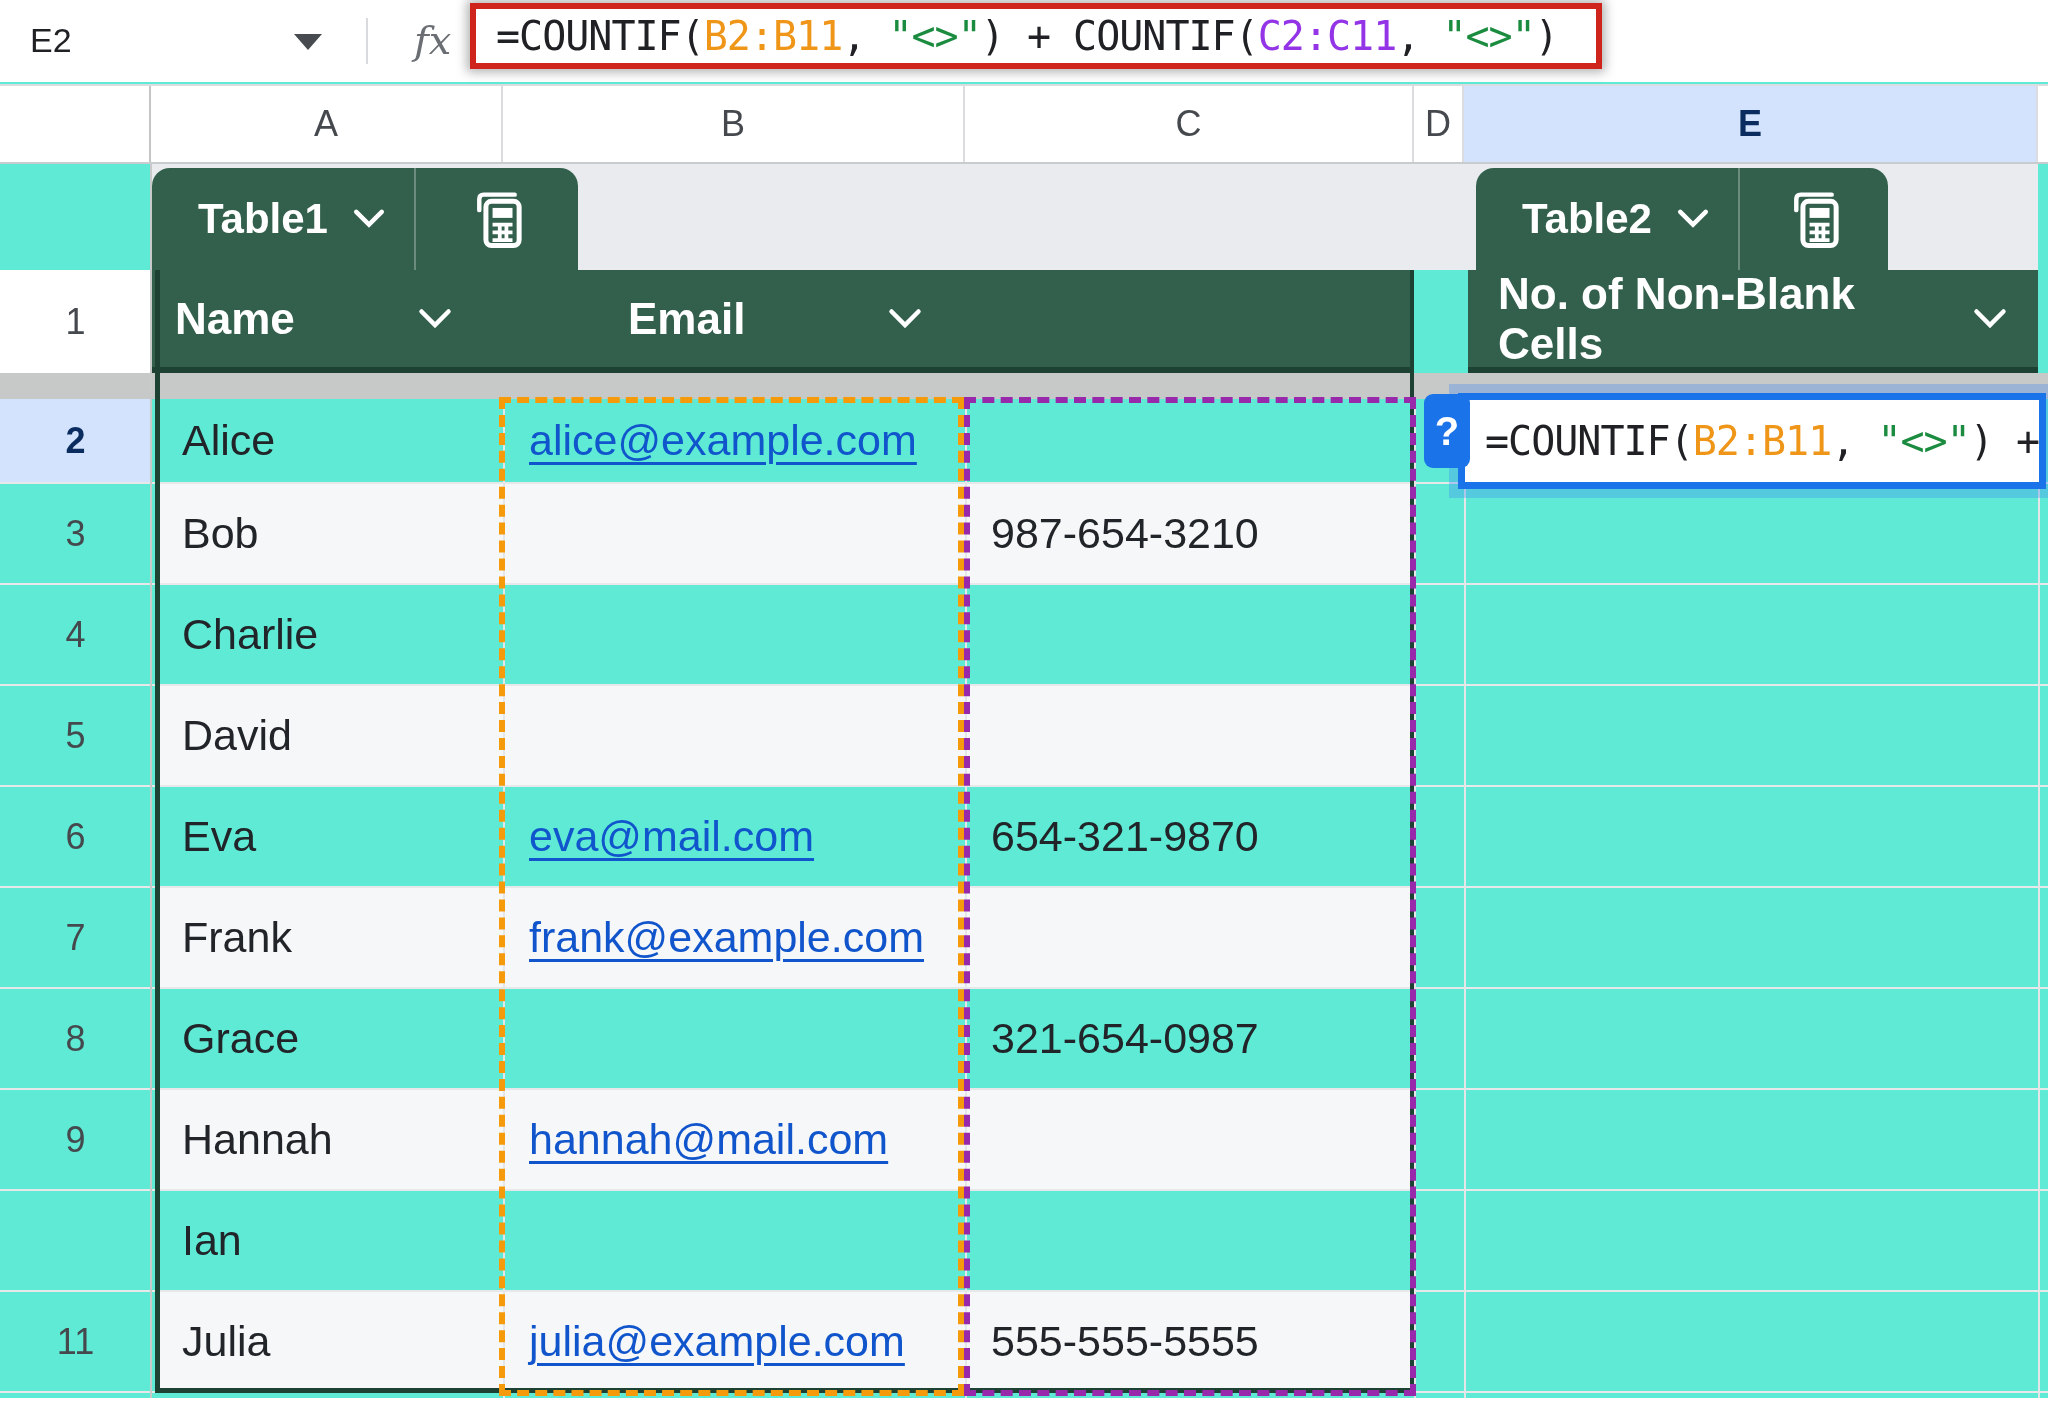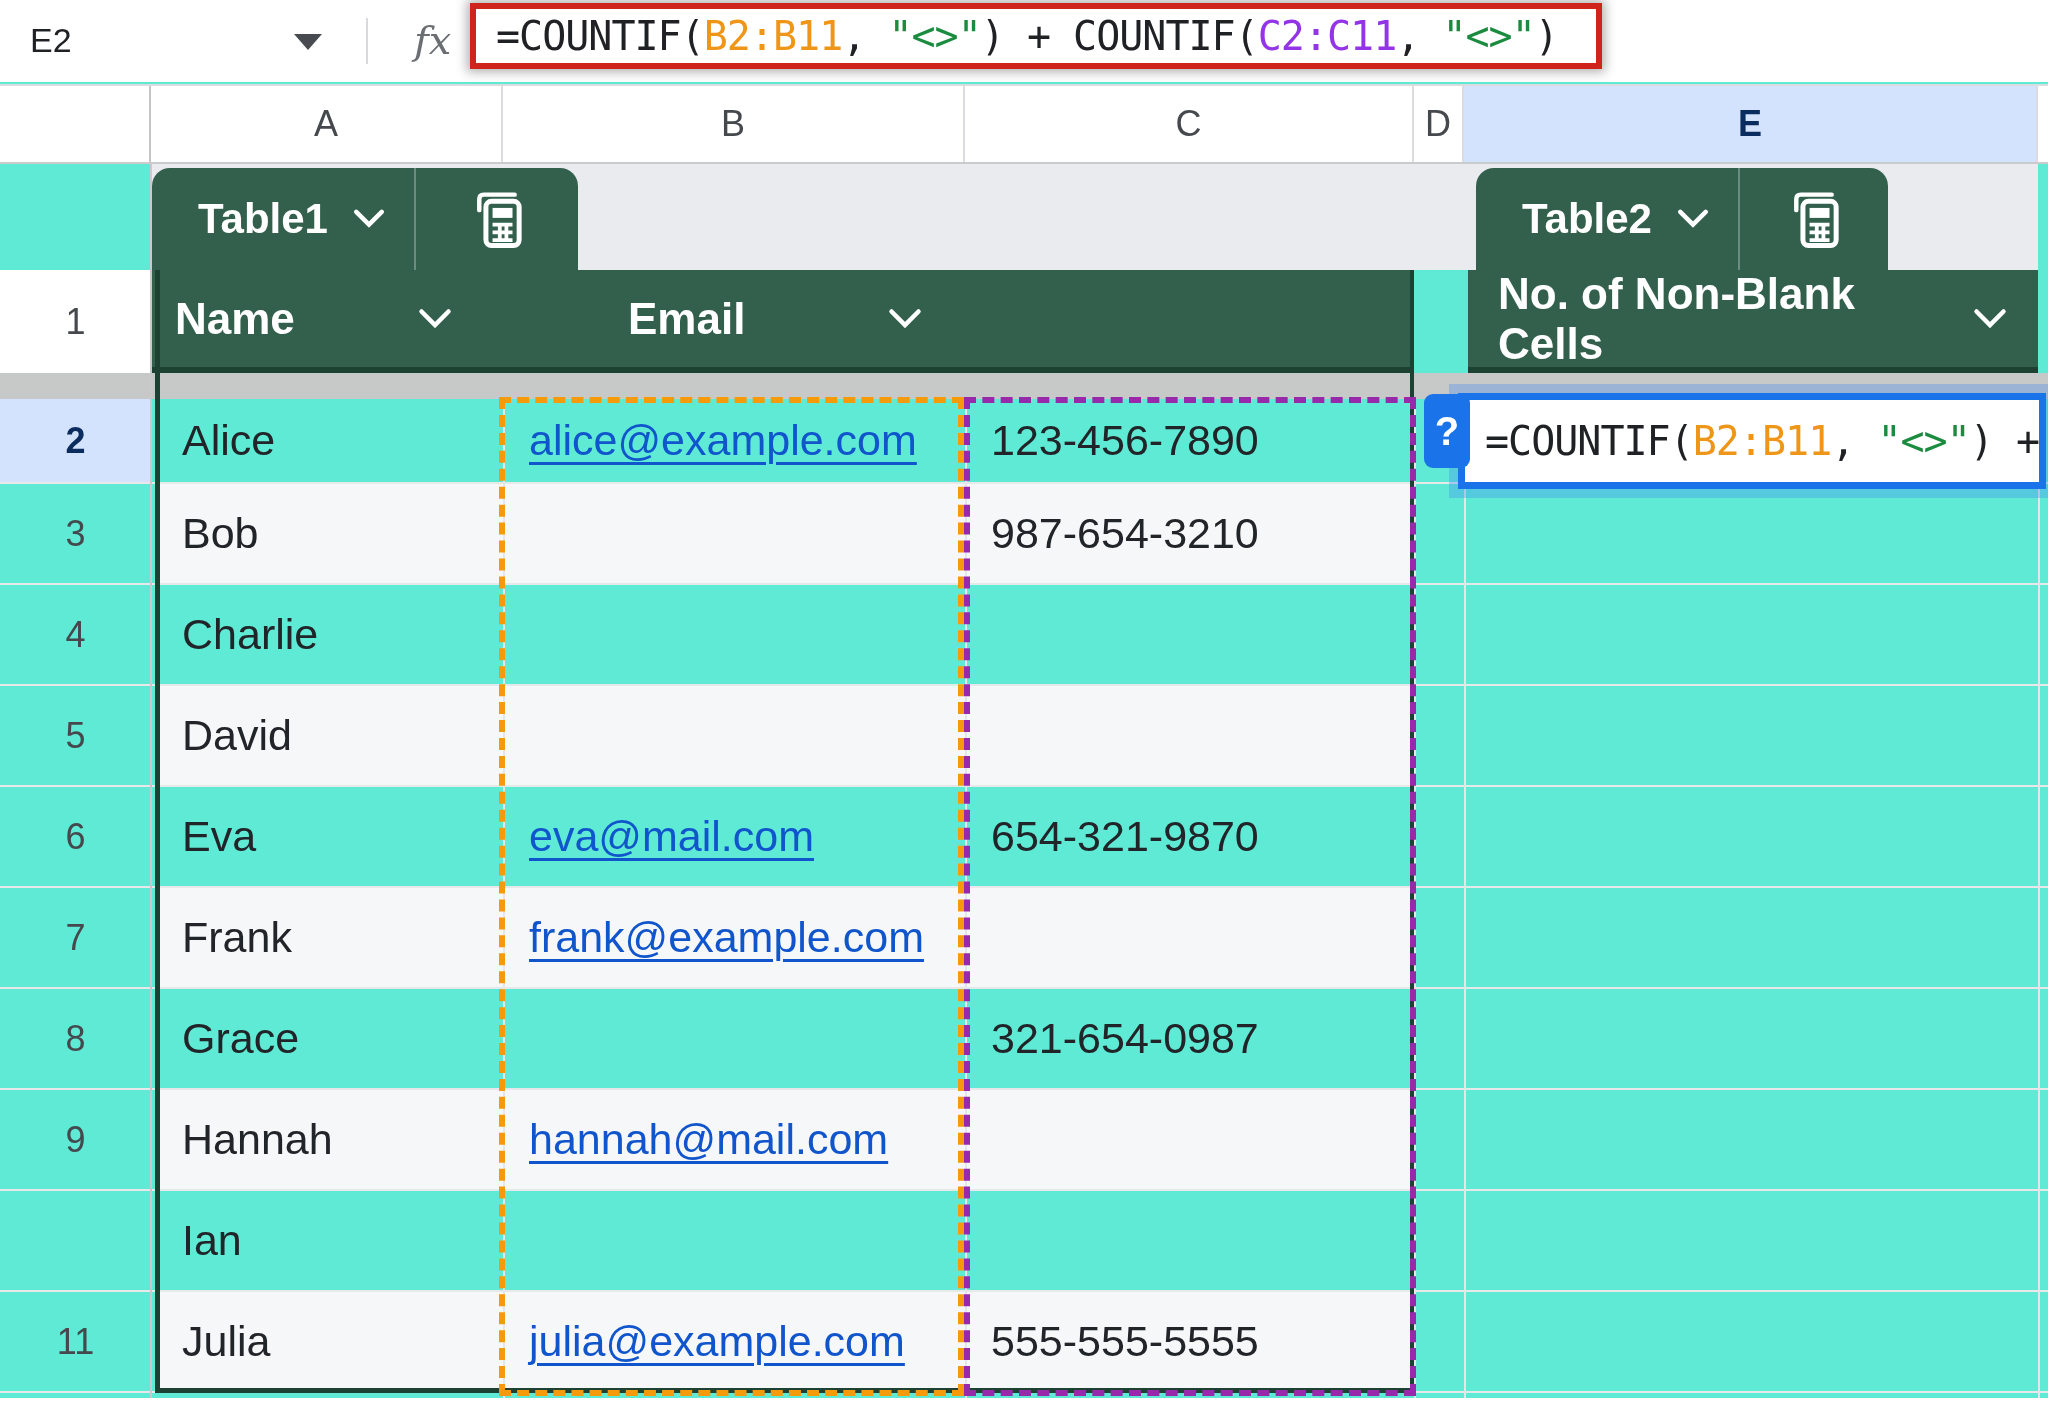--- a/index.html
+++ b/index.html
@@ -183,21 +183,20 @@
   </div>
 
   <div class="freeze"></div>
 
   <div class="row r2 sel">
     <div class="num">2</div>
     <div class="dcell cA">Alice</div>
     <div class="dcell cB">
         <span class="lnk">alice@example.com</span>
       </div>
-    <div class="dcell cC">123-456-7890</div>
   </div>
   <div class="row r3">
     <div class="bandbg"></div>
     <div class="num">3</div>
     <div class="dcell cA">Bob</div>
     <div class="dcell cB">
         <span class="lnk"></span>
       </div>
     <div class="dcell cC">987-654-3210</div>
   </div>

